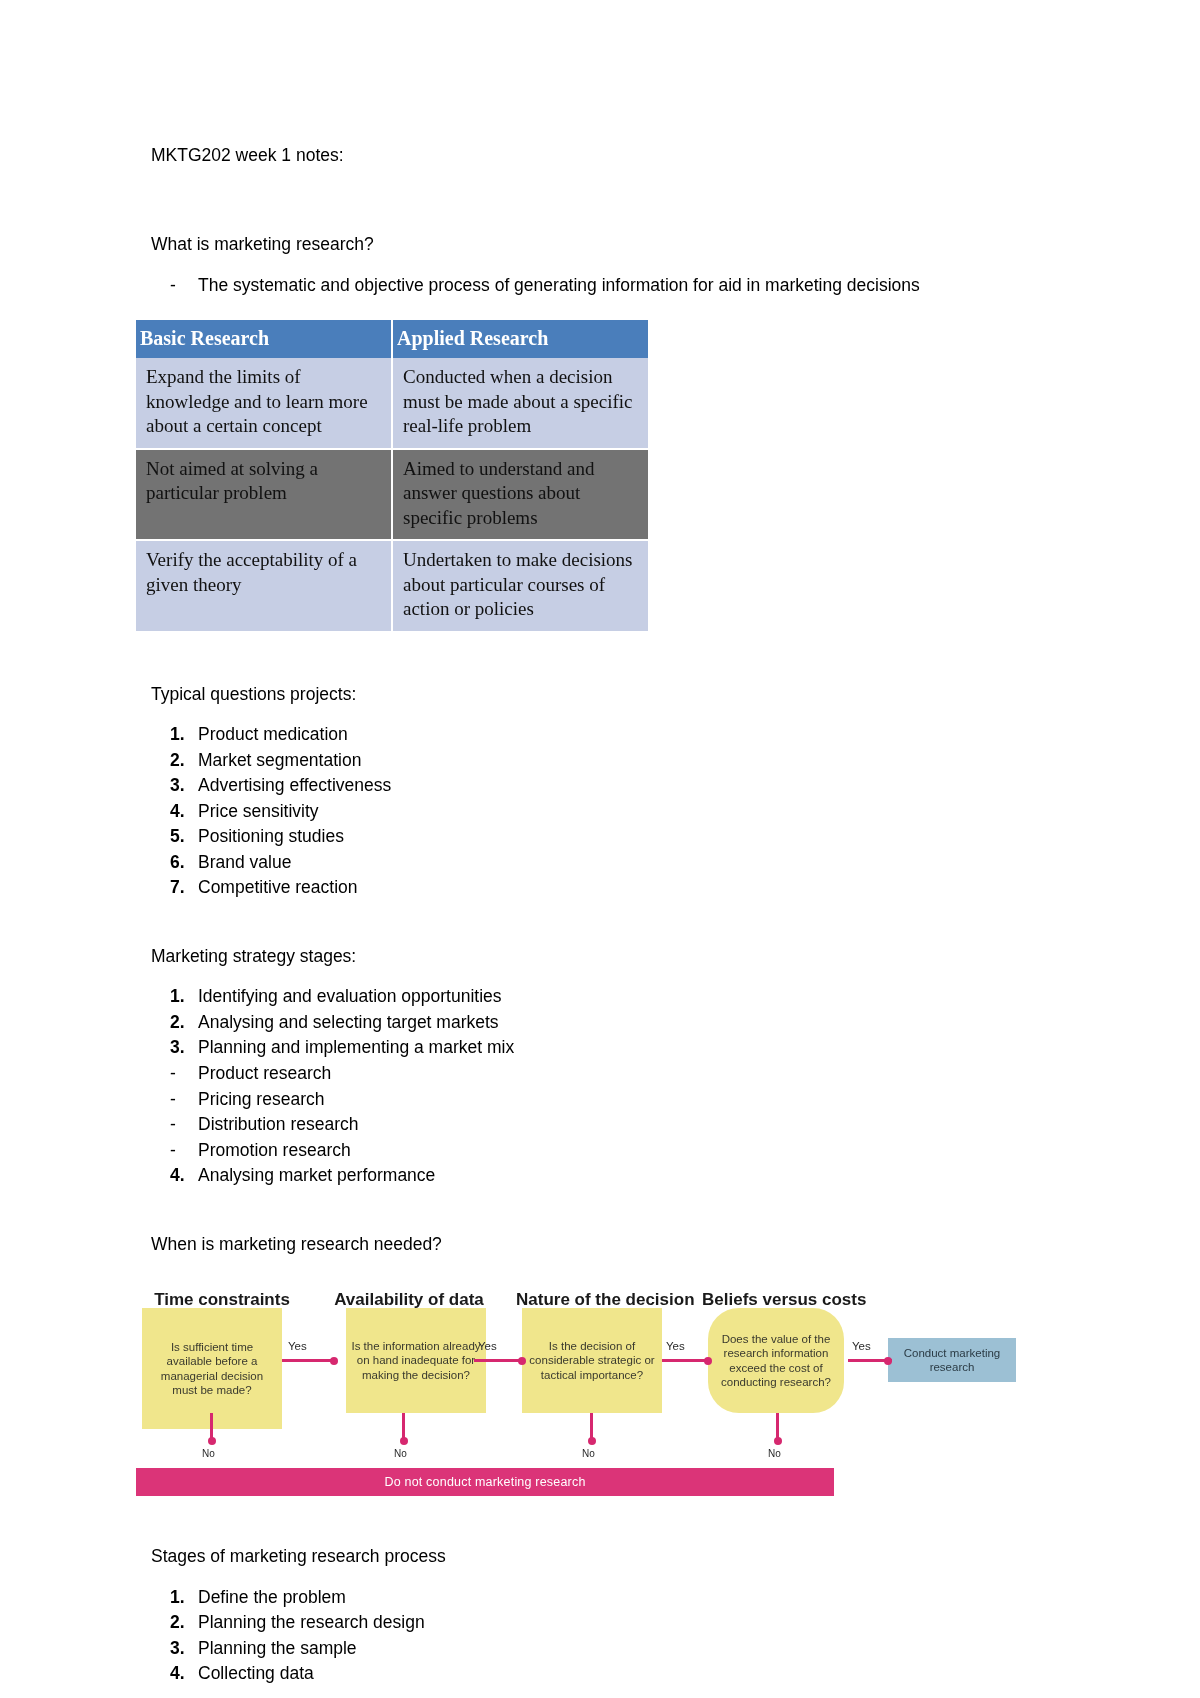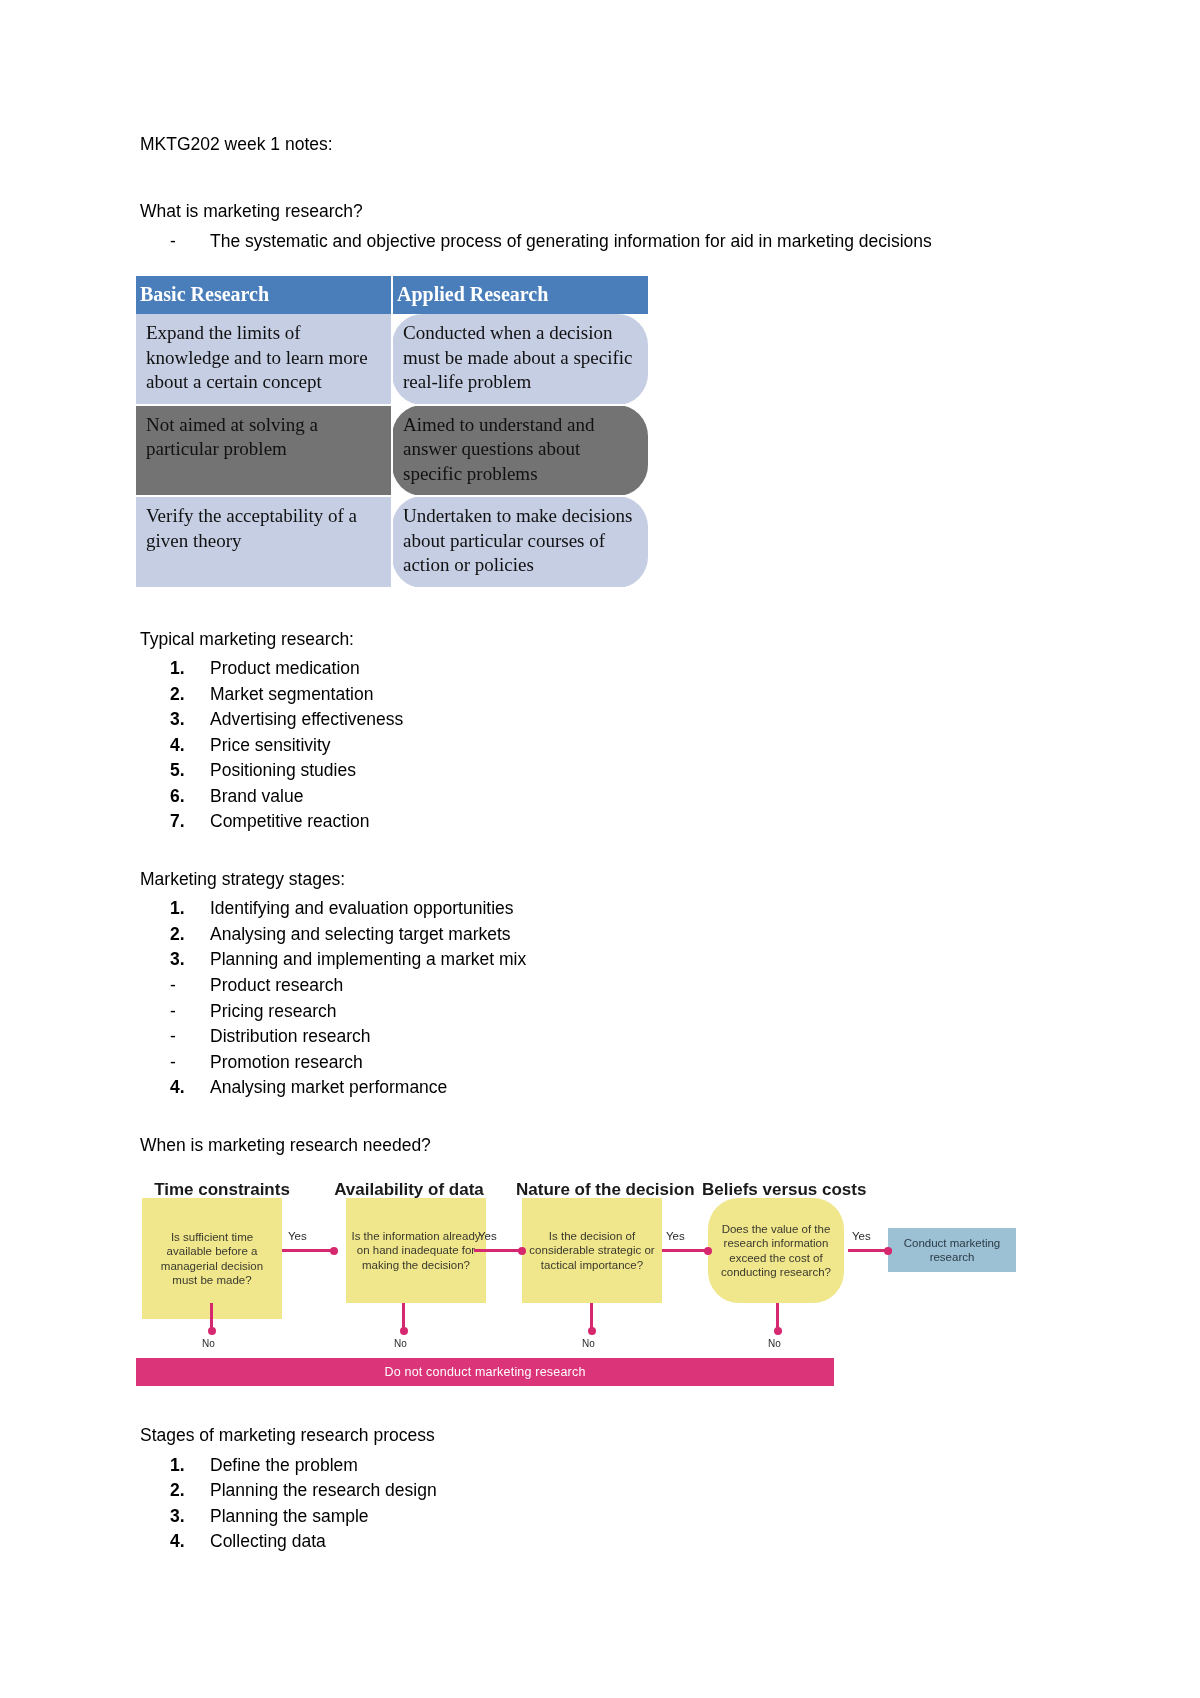--- a/index.html
+++ b/index.html
@@ -28,21 +28,21 @@
 
   .content {
     position: absolute;
     left: 136px;
     top: 128px;
     width: 900px;
   }
   .heading-line {
     font-size: 17.5px;
     line-height: 1.45;
-    margin: 4px;
+    margin: 15px;
   }
   .spacer-sm { height: 22px; }
   .spacer-md { height: 28px; }
   .spacer-lg { height: 34px; }
 
   
   .list { margin: 0; padding: 0; }
   .li-row {
     display: flex;
     font-size: 17.5px;
@@ -51,21 +51,21 @@
   }
   .li-marker {
     width: 62px;
     padding-left: 34px;
     flex: 0 0 62px;
     font-weight: bold;
   }
   .li-marker.dash {
     font-weight: normal;
   }
-  .li-text { flex: 1 1 auto; margin-left: 12px; }
+  .li-text { flex: 1 1 auto; }
 
   .dash-row .li-marker { font-weight: normal; }
 
   
   .cmp-table {
     border-collapse: collapse;
     width: 512px;
     font-family: "Liberation Serif", serif;
     table-layout: fixed;
   }
@@ -82,21 +82,21 @@
   .cmp-table th:last-child { border-right: none; }
   .cmp-table td {
     font-size: 19px;
     line-height: 1.29;
     padding: 7px 10px 9px 10px;
     vertical-align: top;
     border-right: 2px solid #ffffff;
     border-bottom: 2px solid #ffffff;
     color: #111;
   }
-  .cmp-table td:last-child { border-right: none; border-radius: 31px; }
+  .cmp-table td:last-child { border-right: none; }
   .cmp-table tr.band-a td { background: #c6cee4; }
   .cmp-table tr.band-b td { background: #737373; }
 
   
   .flow {
     position: relative;
     width: 880px;
     height: 205px;
     margin-left: 0px;
     font-family: "Liberation Sans", sans-serif;
@@ -199,21 +199,21 @@
         </tr>
         <tr class="band-a">
           <td>Verify the acceptability of a given theory</td>
           <td>Undertaken to make decisions about particular courses of action or policies</td>
         </tr>
       </tbody>
     </table>
 
     <div class="spacer-lg"></div>
 
-    <div class="heading-line">Typical marketing research:</div>
+    <div class="heading-line">Typical questions projects:</div>
     <div class="list">
       <div class="li-row">
         <span class="li-marker">1.</span>
         <span class="li-text">Product medication</span>
       </div>
       <div class="li-row">
         <span class="li-marker">2.</span>
         <span class="li-text">Market segmentation</span>
       </div>
       <div class="li-row">

